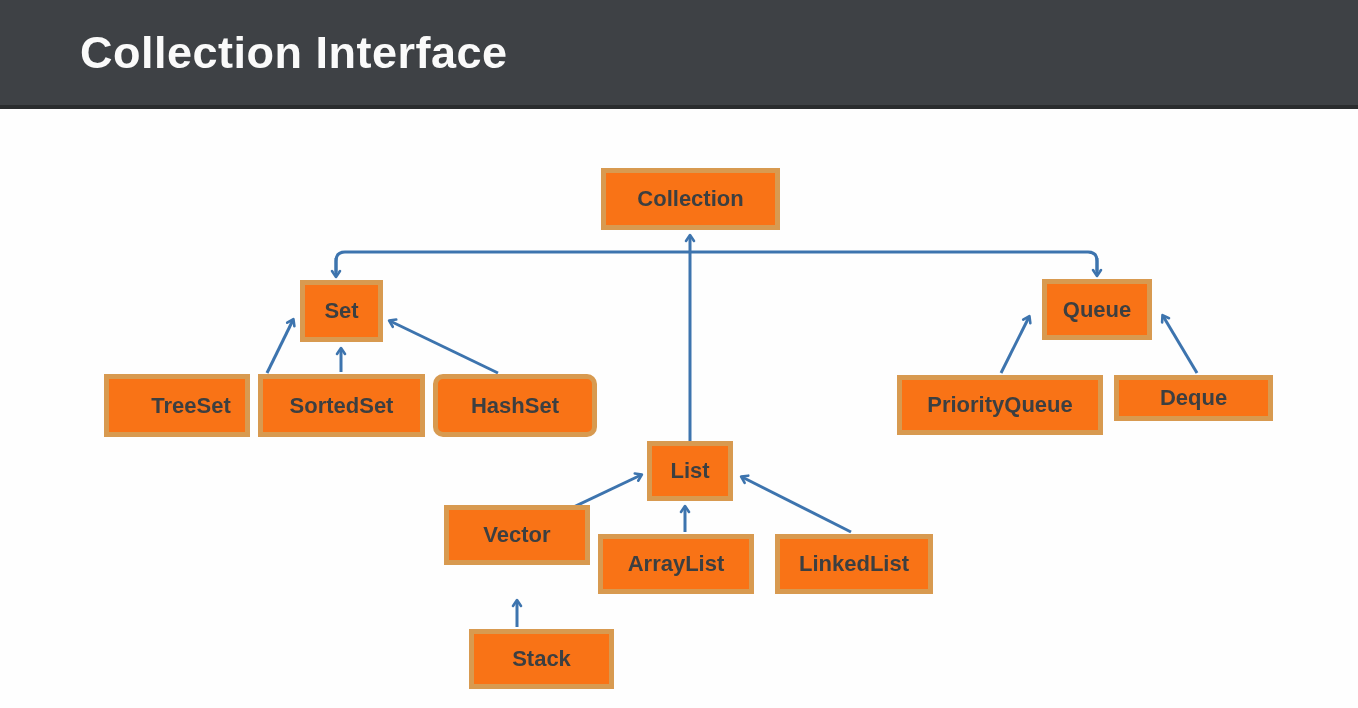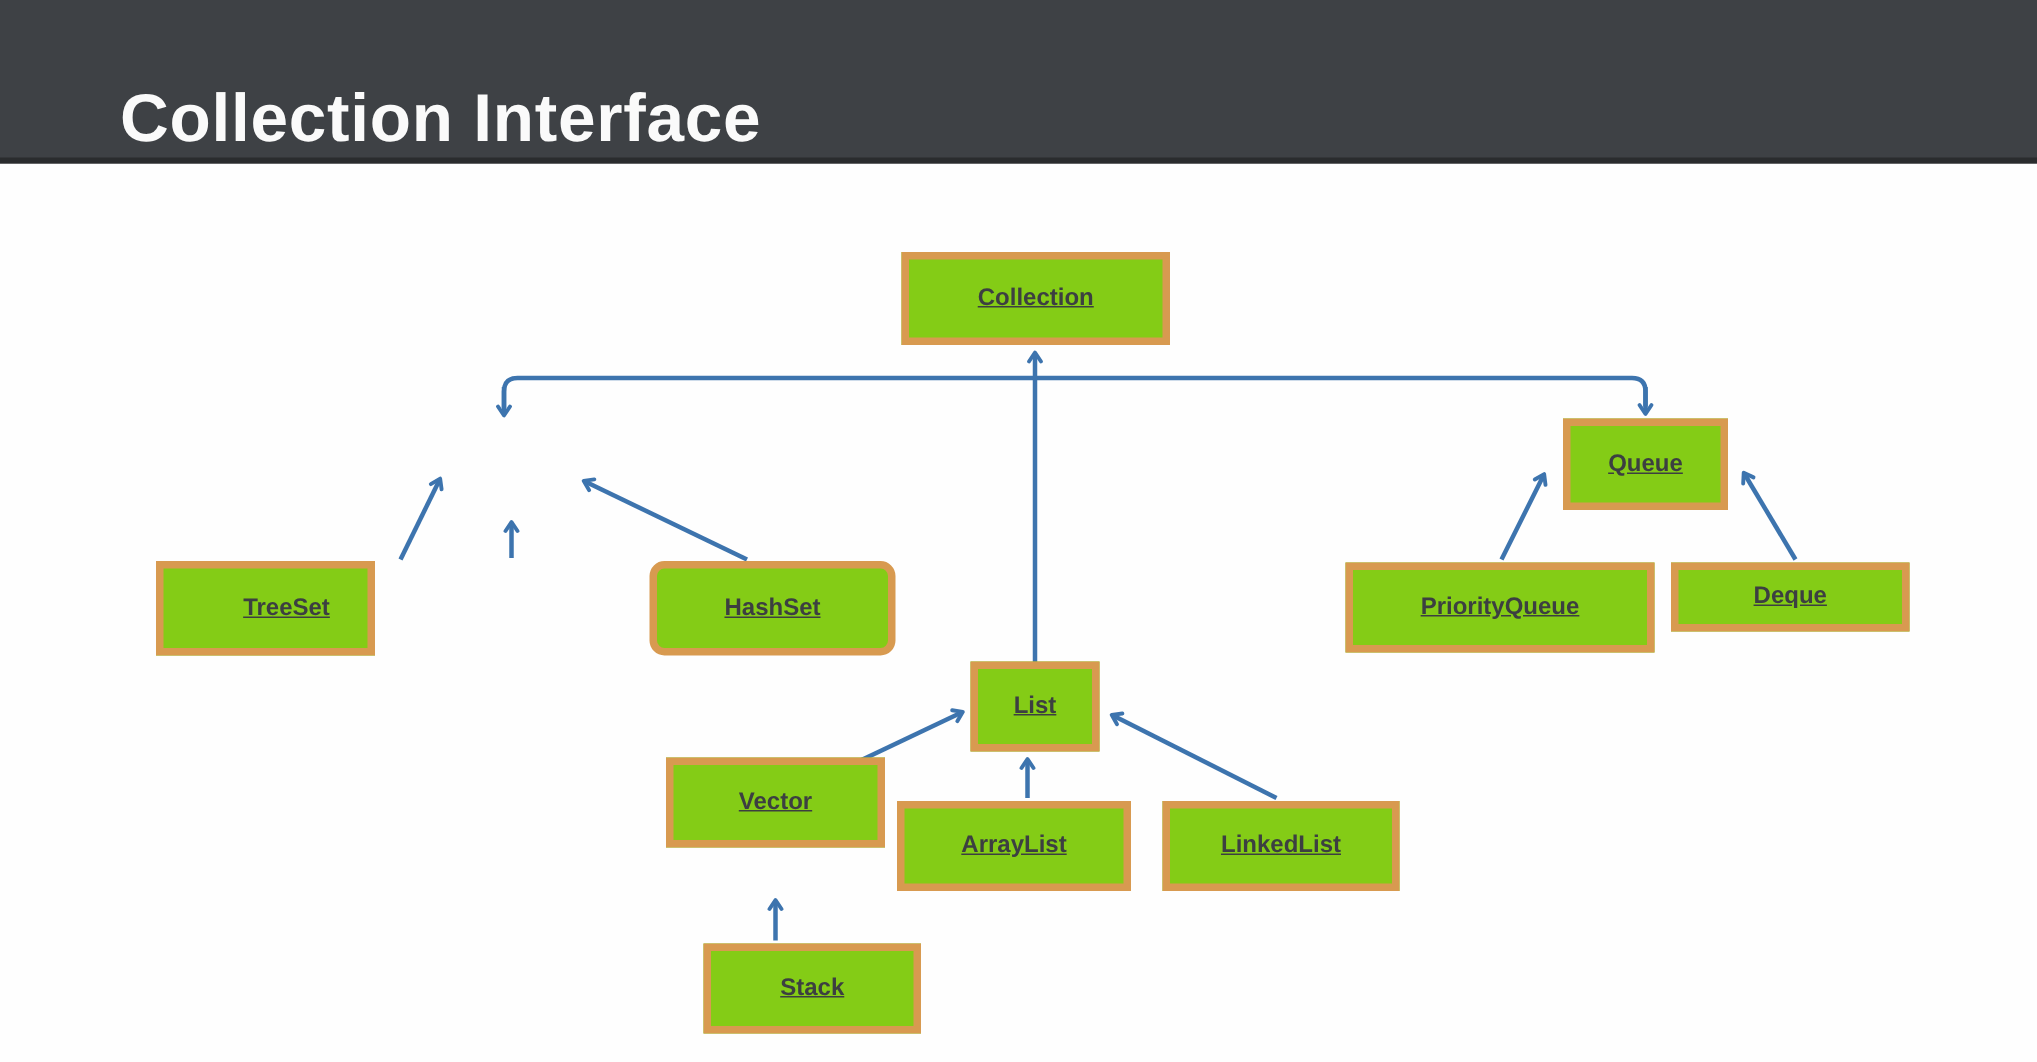--- a/index.html
+++ b/index.html
@@ -13,39 +13,39 @@
   }
   *{margin:0;padding:0;box-sizing:border-box;}
   html,body{width:1358px;height:708px;overflow:hidden;}
   body{font-family:"Liberation Sans","DejaVu Sans",sans-serif;background:var(--canvas-bg);}
   .stage{position:relative;width:1358px;height:708px;background:var(--canvas-bg);}
 
   .slide-header{
     position:absolute;left:0;top:0;width:1358px;height:109px;
     background:var(--header-bg);
     border-bottom:4px solid var(--header-border);
-    display:flex;align-items:flex-end;
+    display:flex;align-items:center;
   }
   .slide-title{
     margin-left:80px;
     color:var(--title-color);
     font-size:45px;font-weight:700;letter-spacing:0.5px;
   }
 
   .edges-layer{position:absolute;left:0;top:0;width:1358px;height:708px;z-index:1;}
   .edge{stroke:var(--arrow-blue);stroke-width:3;fill:none;}
   .arrowhead-glyph{stroke:var(--arrow-blue);fill:none;stroke-width:2.6;stroke-linecap:round;stroke-linejoin:round;}
 
   .node{
     position:absolute;z-index:2;
-    background:#84cc16;
+    background:#f97316;
     border:5px solid var(--accent-orange);
     display:flex;align-items:center;justify-content:center;
     color:var(--node-text);
-    font-size:16px;font-weight:700;text-decoration:underline;
+    font-size:22px;font-weight:700;
   }
   .n-collection{left:601px;top:168px;width:179px;height:62px;}
   .n-set{left:300px;top:280px;width:83px;height:62px;}
   .n-treeset{left:104px;top:374px;width:146px;height:63px;padding-left:28px;}
   .n-sortedset{left:258px;top:374px;width:167px;height:63px;}
   .n-hashset{left:433px;top:374px;width:164px;height:63px;border-radius:10px;}
   .n-queue{left:1042px;top:279px;width:110px;height:61px;}
   .n-priorityqueue{left:897px;top:375px;width:206px;height:60px;}
   .n-deque{left:1114px;top:375px;width:159px;height:46px;}
   .n-list{left:647px;top:441px;width:86px;height:60px;}
@@ -85,21 +85,23 @@
     <path class="edge" d="M 851 532 L 742 477" marker-end="url(#arr)"></path>
 
     <path class="edge" d="M 517 627 L 517 601" marker-end="url(#arr)"></path>
   </svg>
 
   <header class="slide-header">
     <h1 class="slide-title">Collection Interface</h1>
   </header>
 
   <div class="node n-collection">Collection</div>
+  <div class="node n-set">Set</div>
   <div class="node n-treeset">TreeSet</div>
+  <div class="node n-sortedset">SortedSet</div>
   <div class="node n-hashset">HashSet</div>
   <div class="node n-priorityqueue">PriorityQueue</div>
   <div class="node n-queue">Queue</div>
   <div class="node n-deque">Deque</div>
   <div class="node n-list">List</div>
   <div class="node n-vector">Vector</div>
   <div class="node n-arraylist">ArrayList</div>
   <div class="node n-linkedlist">LinkedList</div>
   <div class="node n-stack">Stack</div>
 

